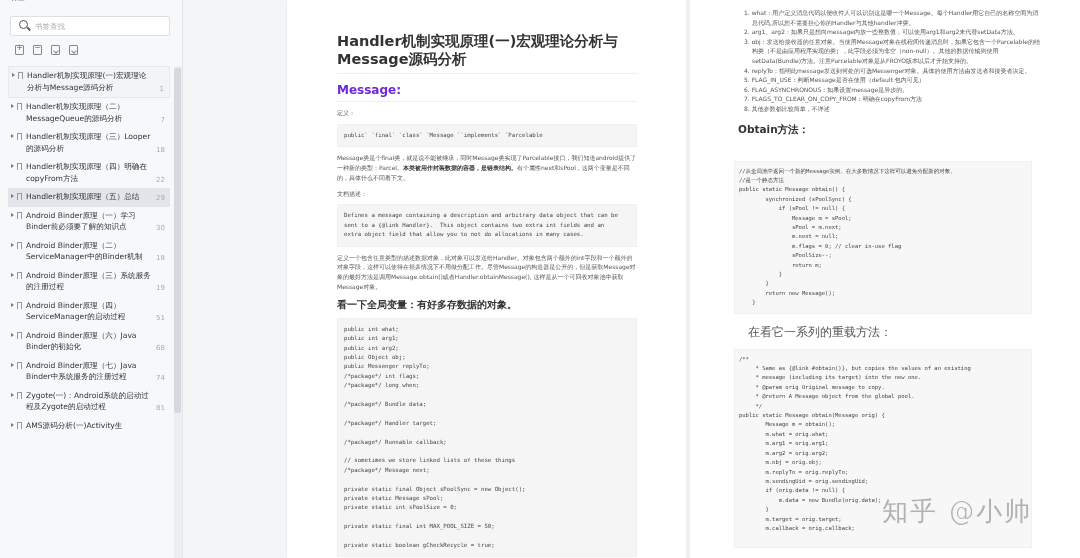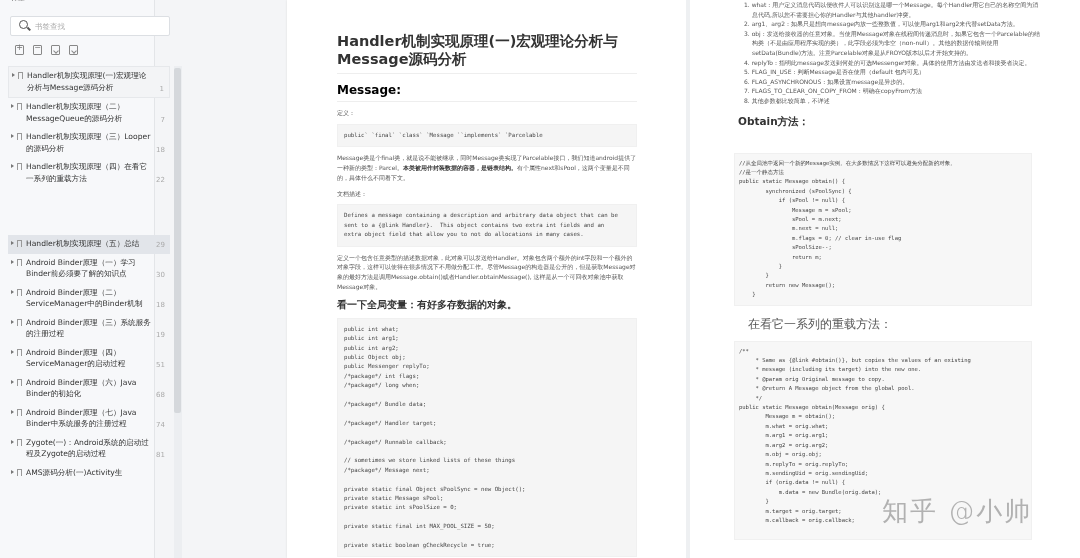--- a/index.html
+++ b/index.html
@@ -1,59 +1,59 @@
 <!DOCTYPE html>
 <html><head>
 <meta charset="utf-8">
 <style>
   * { box-sizing: border-box; margin: 0; padding: 0; }
   html, body { width: 1080px; height: 558px; overflow: hidden; background: #f4f5f7; font-family: "DejaVu Sans", "Liberation Sans", sans-serif; color: #333; }
   .app { position: relative; width: 1080px; height: 558px; }
 
   
-  .sidebar { position: absolute; left: 0; top: 0; width: 155px; height: 558px; background: #f7f8fa; border-right: 1px solid #e3e5e8; }
+  .sidebar { position: absolute; left: 0; top: 0; width: 183px; height: 558px; background: #f7f8fa; border-right: 1px solid #e3e5e8; }
   .sb-head { position: absolute; left: 0; top: -6px; width: 183px; height: 12px; }
   .sb-title { position: absolute; left: 9px; top: 0; font-size: 8px; color: #666; line-height: 8px; }
   .sb-close { position: absolute; right: 14px; top: -1px; font-size: 9px; color: #999; line-height: 8px; }
   .sb-search { position: absolute; left: 10px; top: 16px; width: 160px; height: 20px; background: #fff; border: 1px solid #dcdfe3; border-radius: 2px; }
   .sb-search .ico { position: absolute; left: 8px; top: 3px; width: 9px; height: 9px; border: 1.5px solid #555; border-radius: 50%; }
   .sb-search .ico::after { content: ""; position: absolute; left: 7px; top: 7px; width: 4px; height: 1.5px; background: #555; transform: rotate(45deg); }
   .sb-search input { position: absolute; left: 24px; top: 2px; width: 130px; height: 14px; border: none; outline: none; background: transparent; font-size: 7.5px; color: #999; font-family: inherit; }
   .sb-search input::placeholder { color: #aaa; }
   .sb-tools { position: absolute; left: 15px; top: 45px; display: flex; gap: 9px; }
   .sb-tool { width: 9px; height: 10px; border: 1px solid #888; border-radius: 1px; position: relative; }
   .sb-tool.plus::after { content: "+"; position: absolute; left: 0; top: -3px; font-size: 8px; color: #777; width: 7px; text-align: center; }
   .sb-tool.minus::after { content: "−"; position: absolute; left: 0; top: -3px; font-size: 8px; color: #777; width: 7px; text-align: center; }
   .sb-tool.bm1::after, .sb-tool.bm2::after { content: ""; position: absolute; left: 2px; top: 3px; width: 3px; height: 3px; border-left: 1px solid #888; border-bottom: 1px solid #888; transform: rotate(-45deg); }
   .sb-list { position: absolute; left: 8px; top: 66px; width: 162px; }
   .sb-item { position: relative; padding: 3px 18px 4px 18px; font-size: 7.6px; line-height: 11.5px; color: #333; cursor: pointer; }
-  .sb-item.hl { background: #e2e5ea; margin-top: 47px; }
+  .sb-item.hl { background: #e2e5ea; }
   .sb-item.first { border: 1px solid #e6e8eb; background: #f3f4f6; }
   .sb-item .arrow { position: absolute; left: 3px; top: 6px; width: 0; height: 0; border-left: 3px solid #777; border-top: 2.5px solid transparent; border-bottom: 2.5px solid transparent; }
   .sb-item .bm { position: absolute; left: 9px; top: 5px; width: 5px; height: 7px; border: 1px solid #999; border-bottom: none; }
   .sb-item .pg { position: absolute; right: 5px; bottom: 2px; font-size: 7px; color: #aaa; }
   .sb-scroll { position: absolute; left: 174px; top: 66px; width: 8px; height: 492px; background: #eceef1; }
   .sb-thumb { position: absolute; left: 174px; top: 68px; width: 7px; height: 345px; background: #d5d8dc; border-radius: 2px; }
 
   
   .page { position: absolute; top: 0; height: 558px; background: #fff; overflow: hidden; }
   .page1 { left: 287px; width: 400px; box-shadow: 0 0 2px #ddd; }
   .page2 { left: 690px; width: 390px; }
   .divider { position: absolute; left: 686px; top: 0; width: 4px; height: 558px; background: #eef0f2; }
 
   .p1-inner { position: absolute; left: 50px; top: 32px; width: 300px; }
   .title { font-size: 14.5px; font-weight: bold; line-height: 18px; color: #333; padding-bottom: 5px; border-bottom: 1px solid #eee; }
-  .h2 { font-size: 12px; font-weight: bold; color: #000000; margin-top: 9px; padding-bottom: 4px; border-bottom: 1px solid #eee; }
+  .h2 { font-size: 12px; font-weight: bold; color: #6d28d9; margin-top: 9px; padding-bottom: 4px; border-bottom: 1px solid #eee; }
   .h3 { font-size: 10px; font-weight: bold; color: #333; margin: 6px 0 4px; }
   .para { font-size: 6px; line-height: 9.8px; color: #555; margin-top: 6px; }
   .para b { color: #333; }
   .code { background: #f5f5f5; border: 1px solid #f0f0f0; font-family: "DejaVu Sans Mono", "Liberation Mono", monospace; font-size: 5.7px; line-height: 9.4px; color: #444; padding: 6px 6px; white-space: pre; margin-top: 6px; }
   .code .gap { height: 9.4px; }
 
-  .p2-inner { position: absolute; left: 52px; top: 0; width: 300px; }
+  .p2-inner { position: absolute; left: 52px; top: 8px; width: 300px; }
   .ol { font-size: 6px; line-height: 9.6px; color: #555; }
   .ol .li { padding-left: 10px; text-indent: -8px; }
   .h2b { font-size: 10.5px; font-weight: bold; color: #333; margin: 9px 0 0 -4px; }
   .code2 { background: #f7f7f7; border: 1px solid #f0f0f0; font-family: "DejaVu Sans Mono", "Liberation Mono", monospace; font-size: 5.5px; line-height: 9.4px; color: #444; padding: 5px 4px; white-space: pre; margin-left: -8px; width: 298px; }
   .p2-text { font-size: 12px; color: #555; margin: 10px 0 8px 6px; }
 
   .watermark { position: absolute; left: 882px; top: 494px; font-size: 26px; color: rgba(120,120,120,0.55); letter-spacing: 2px; font-family: "DejaVu Sans", sans-serif; font-weight: 300; text-align: center; }
 </style>
 </head>
 <body>
@@ -72,21 +72,21 @@
     <div class="sb-tools">
       <span class="sb-tool plus"></span>
       <span class="sb-tool minus"></span>
       <span class="sb-tool bm1"></span>
       <span class="sb-tool bm2"></span>
     </div>
     <div class="sb-list" id="sb-list">
         <div class="sb-item first"><span class="arrow"></span><span class="bm"></span><span>Handler机制实现原理(一)宏观理论分析与Message源码分析</span><span class="pg">1</span></div>
         <div class="sb-item"><span class="arrow"></span><span class="bm"></span><span>Handler机制实现原理（二）MessageQueue的源码分析</span><span class="pg">7</span></div>
         <div class="sb-item"><span class="arrow"></span><span class="bm"></span><span>Handler机制实现原理（三）Looper的源码分析</span><span class="pg">18</span></div>
-        <div class="sb-item"><span class="arrow"></span><span class="bm"></span><span>Handler机制实现原理（四）在看它一系列的重载方法</span><span class="pg">22</span></div>
+        <div class="sb-item"><span class="arrow"></span><span class="bm"></span><span>Handler机制实现原理（四）明确在copyFrom方法</span><span class="pg">22</span></div>
         <div class="sb-item hl"><span class="arrow"></span><span class="bm"></span><span>Handler机制实现原理（五）总结</span><span class="pg">29</span></div>
         <div class="sb-item"><span class="arrow"></span><span class="bm"></span><span>Android Binder原理（一）学习Binder前必须要了解的知识点</span><span class="pg">30</span></div>
         <div class="sb-item"><span class="arrow"></span><span class="bm"></span><span>Android Binder原理（二）ServiceManager中的Binder机制</span><span class="pg">18</span></div>
         <div class="sb-item"><span class="arrow"></span><span class="bm"></span><span>Android Binder原理（三）系统服务的注册过程</span><span class="pg">19</span></div>
         <div class="sb-item"><span class="arrow"></span><span class="bm"></span><span>Android Binder原理（四）ServiceManager的启动过程</span><span class="pg">51</span></div>
         <div class="sb-item"><span class="arrow"></span><span class="bm"></span><span>Android Binder原理（六）Java Binder的初始化</span><span class="pg">68</span></div>
         <div class="sb-item"><span class="arrow"></span><span class="bm"></span><span>Android Binder原理（七）Java Binder中系统服务的注册过程</span><span class="pg">74</span></div>
         <div class="sb-item"><span class="arrow"></span><span class="bm"></span><span>Zygote(一)：Android系统的启动过程及Zygote的启动过程</span><span class="pg">81</span></div>
         <div class="sb-item"><span class="arrow"></span><span class="bm"></span><span>AMS源码分析(一)Activity生</span><span class="pg"></span></div>
       </div>

